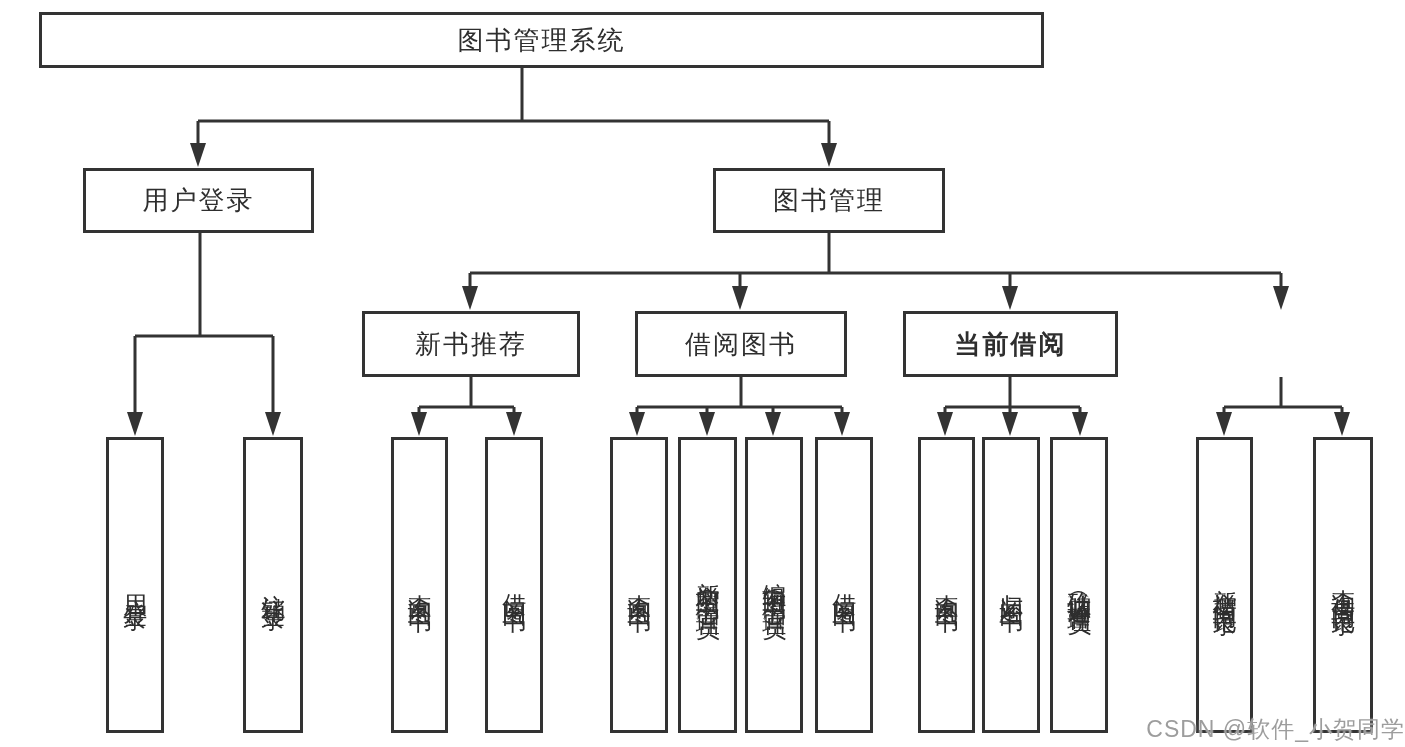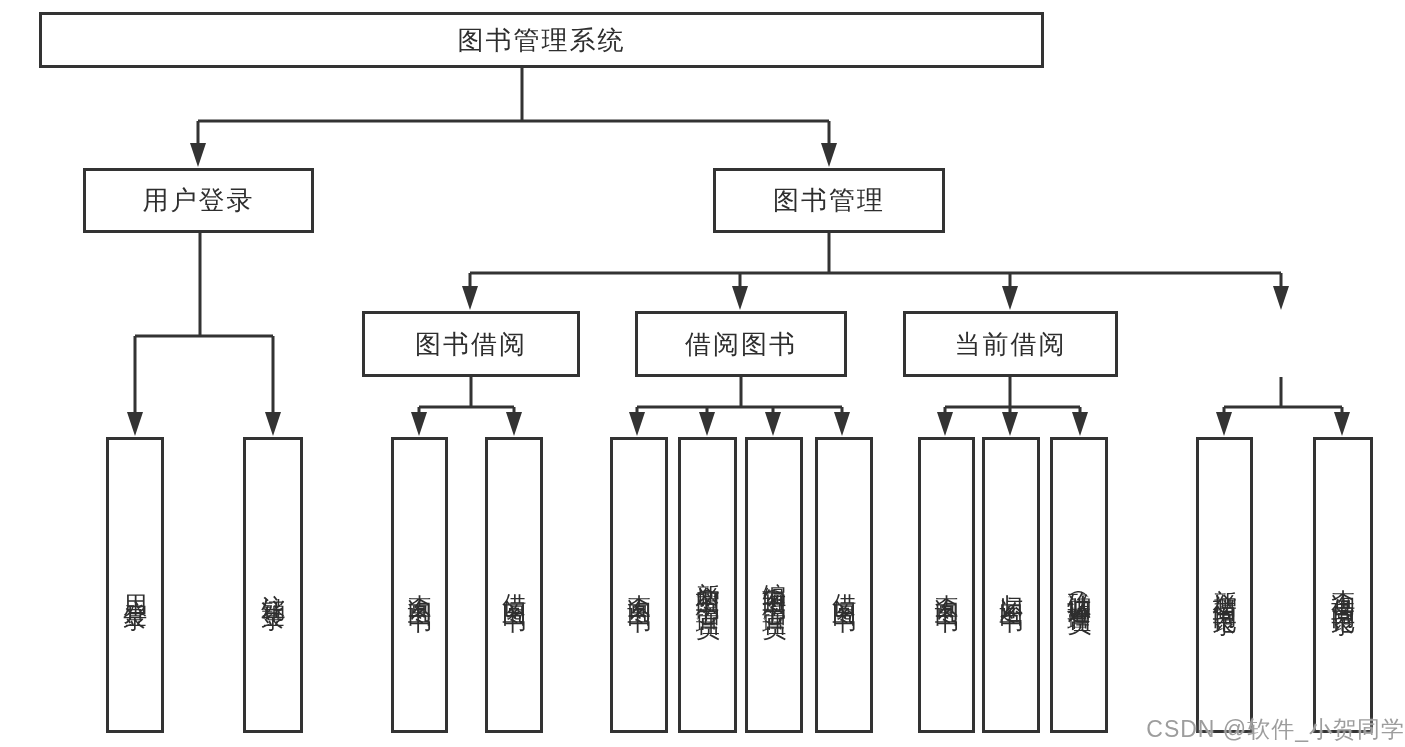--- a/index.html
+++ b/index.html
@@ -45,21 +45,21 @@
     white-space: normal;
   }
   
   .n-root   { left: 28px;  top: 12px;  width: 1005px; height: 56px; margin-left: 11px; }
   
   .n-l2a    { left: 83px;  top: 168px; width: 231px; height: 65px; }
   .n-l2b    { left: 713px; top: 168px; width: 232px; height: 65px; }
   
   .n-l3a    { left: 362px;  top: 311px; width: 218px; height: 66px; }
   .n-l3b    { left: 635px;  top: 311px; width: 212px; height: 66px; }
-  .n-l3c    { left: 903px;  top: 311px; width: 215px; height: 66px; }
+  .n-l3c    { left: 903px;  top: 311px; width: 215px; height: 66px; font-weight: bold; }
   .n-l3d    { left: 1173px; top: 311px; width: 214px; height: 66px; }
   
   .lf { top: 437px; height: 296px; width: 58px; }
   .lf1  { left: 106px;  }
   .lf2  { left: 243px;  width: 60px; }
   .lf3  { left: 391px;  width: 57px; }
   .lf4  { left: 485px;  }
   .lf5  { left: 610px;  }
   .lf6  { left: 678px;  width: 59px; }
   .lf7  { left: 745px;  }
@@ -138,21 +138,21 @@
       <polygon points="1216,412 1232,412 1224,436"></polygon>
       <polygon points="1334,412 1350,412 1342,436"></polygon>
     </g>
   </svg>
 
   <div class="node n-root">图书管理系统</div>
 
   <div class="node n-l2a">用户登录</div>
   <div class="node n-l2b">图书管理</div>
 
-  <div class="node n-l3a">图书借阅</div>
+  <div class="node n-l3a">新书推荐</div>
   <div class="node n-l3b">借阅图书</div>
   <div class="node n-l3c">当前借阅</div>
 
   <div class="node leaf lf lf1">用户登录</div>
   <div class="node leaf lf lf2">注销登录</div>
 
   <div class="node leaf lf lf3">查询图书</div>
   <div class="node leaf lf lf4">借阅图书</div>
 
   <div class="node leaf lf lf5">查询图书</div>

